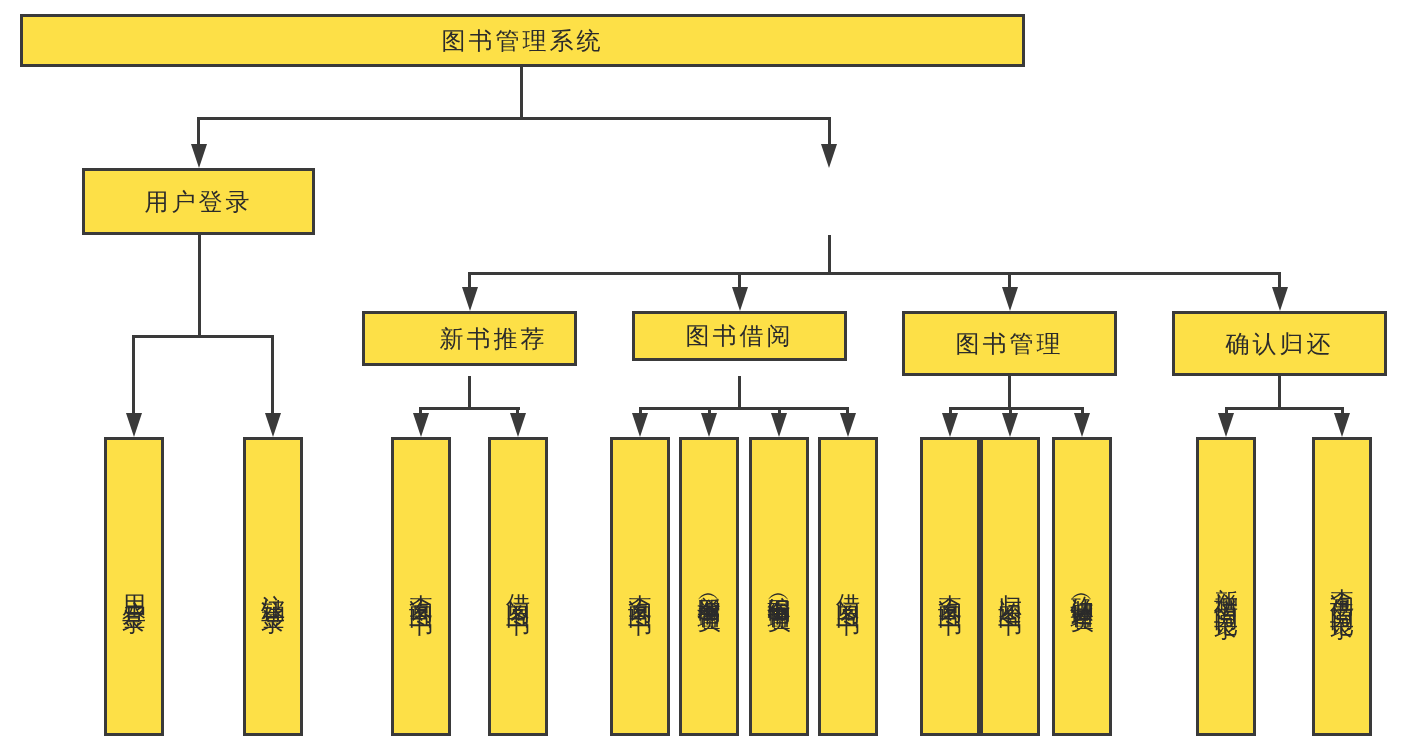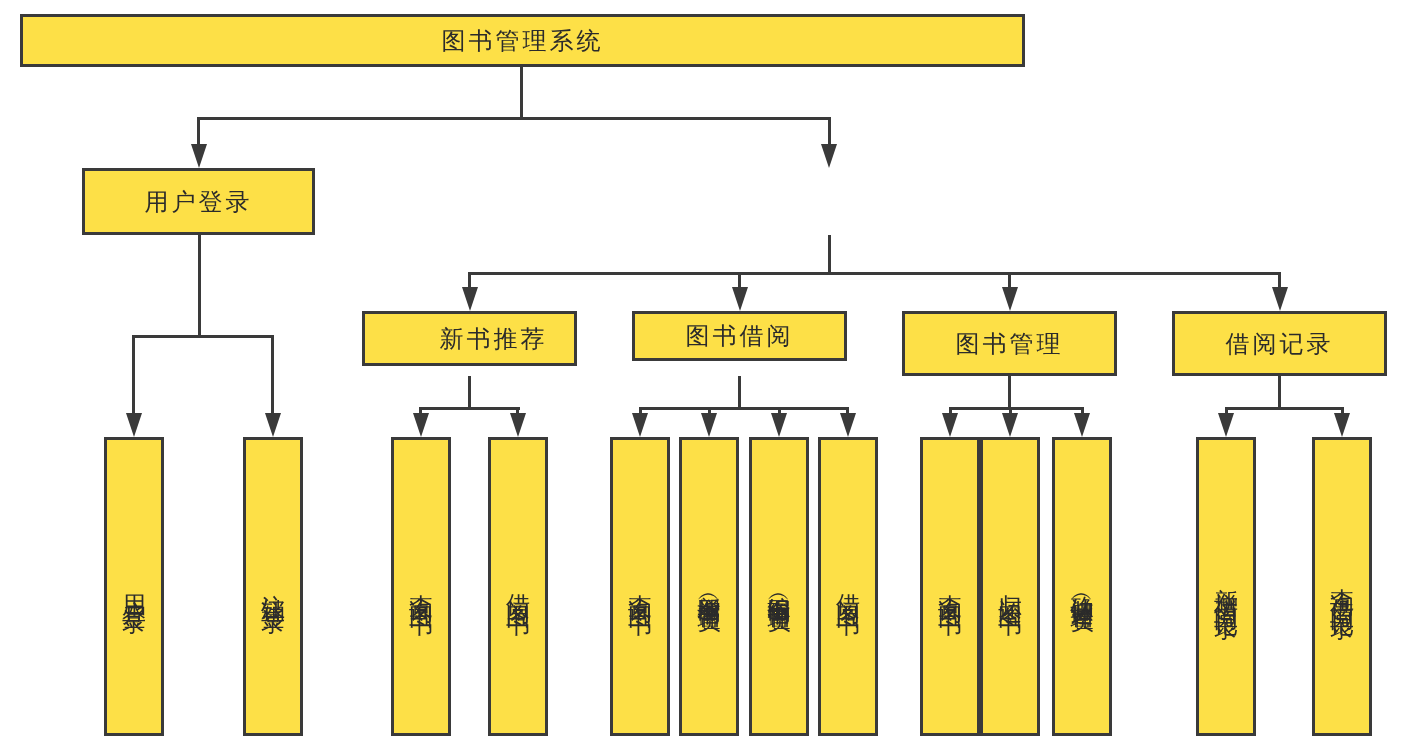--- a/index.html
+++ b/index.html
@@ -92,21 +92,21 @@
   <div class="node" style="left:362px;top:311px;width:215px;height:55px;padding-left:48px;">
     <span>新书推荐</span>
   </div>
   <div class="node" style="left:632px;top:311px;width:215px;height:50px;">
     <span>图书借阅</span>
   </div>
   <div class="node" style="left:902px;top:311px;width:215px;height:65px;">
     <span>图书管理</span>
   </div>
   <div class="node" style="left:1172px;top:311px;width:215px;height:65px;">
-    <span>借阅记录</span>
+    <span>确认归还</span>
   </div>
 
   <div class="vl" style="left:468px;top:376px;height:31px;"></div>
   <div class="hl" style="left:420px;top:407px;width:100px;"></div>
   <div class="vl" style="left:419px;top:407px;height:10px;"></div>
   <div class="head" style="left:413px;top:413px;"></div>
   <div class="vl" style="left:516px;top:407px;height:10px;"></div>
   <div class="head" style="left:510px;top:413px;"></div>
 
   <div class="vl" style="left:738px;top:376px;height:31px;"></div>

